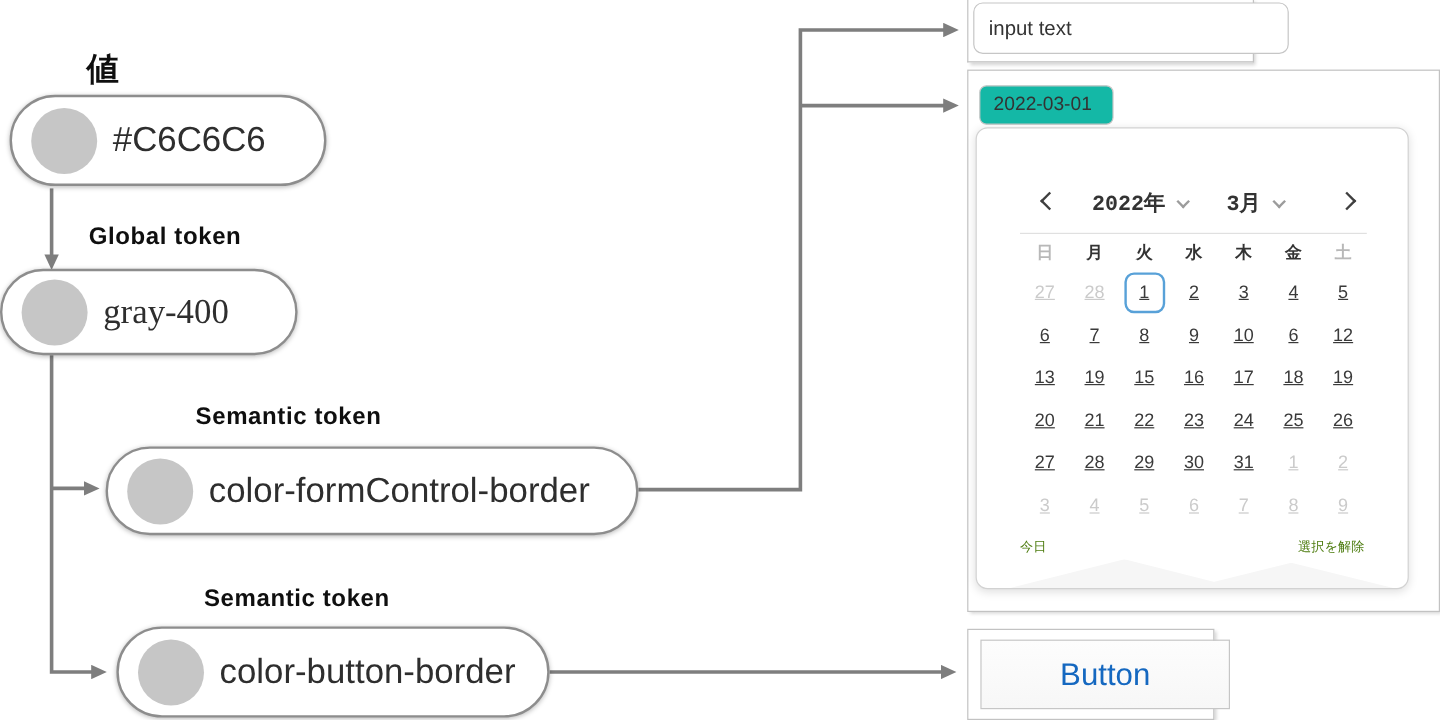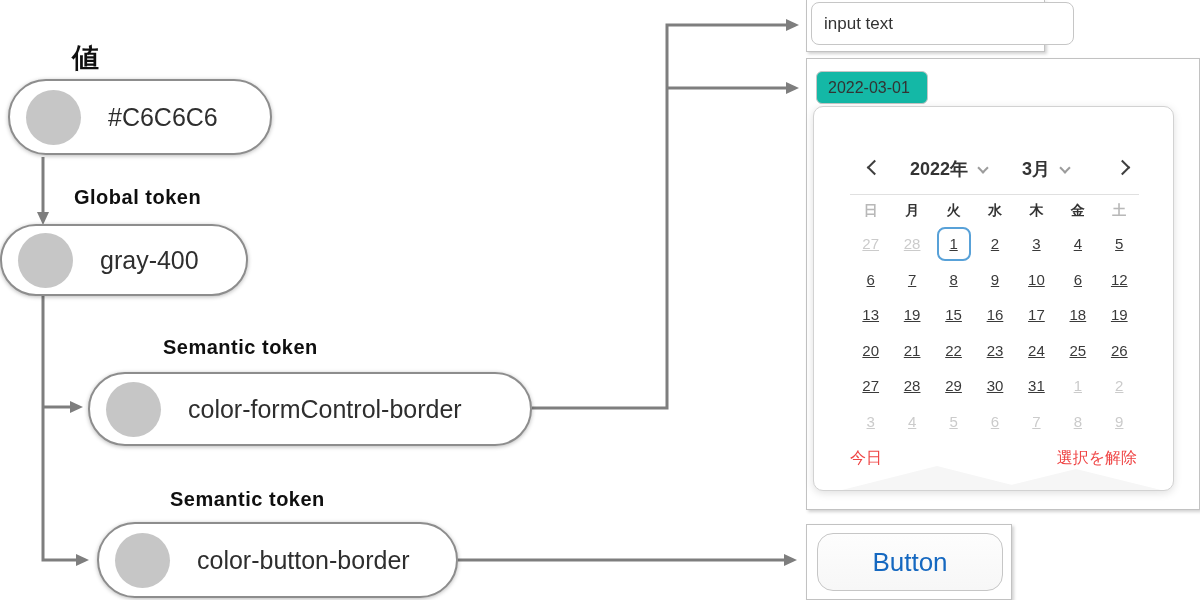--- a/index.html
+++ b/index.html
@@ -14,25 +14,25 @@
   .label-value   { left: 72px;  top: 40px;  font-size: 27px; }
   .label-global  { left: 74px;  top: 186px; }
   .label-sem1    { left: 163px; top: 336px; }
   .label-sem2    { left: 170px; top: 488px; }
 
   
   .pill { position: absolute; background: #fff; border: 2px solid #8d8d8d; border-radius: 45px;
           display: flex; align-items: center; padding-left: 16px;
           box-shadow: 0 1px 4px rgba(0,0,0,0.28); }
   .pill-value    { left: 8px;  top: 79px;  width: 264px; height: 76px; }
-  .pill-global   { left: 0;    top: 224px; width: 248px; height: 72px; }
+  .pill-global   { left: 0;    top: 224px; width: 248px; height: 72px; font-family: Liberation Serif, serif; }
   .pill-sem-form { left: 88px; top: 372px; width: 444px; height: 74px; }
   .pill-sem-btn  { left: 97px; top: 522px; width: 361px; height: 76px; }
   .swatch { width: 55px; height: 55px; border-radius: 50%; background: #C6C6C6; flex: 0 0 auto; }
-  .pill-text { margin-left: 27px; font-size: 25px; color: #2e2e2e; white-space: nowrap; }
+  .pill-text { margin-left: 13px; font-size: 29px; color: #2e2e2e; white-space: nowrap; }
 
   
   .panel { position: absolute; background: #fff; border: 1px solid #c2c2c2;
            box-shadow: 2px 2px 3px rgba(0,0,0,0.18); }
   .panel-input { left: 806px; top: 0; width: 239px; height: 52px; border-top: none; }
   .text-input { position: absolute; left: 4px; top: 2px; width: 263px; height: 43px;
                 border: 1px solid #c6c6c6; border-radius: 8px; padding: 0 12px;
                 font-size: 17px; color: #333; font-family: inherit; background: #fff; outline: none; }
 
   .panel-datepicker { left: 806px; top: 58px; width: 394px; height: 452px; }
@@ -53,46 +53,46 @@
   .chev { display: inline-block; width: 11px; height: 11px;
           border-left: 2px solid #3f3f3f; border-bottom: 2px solid #3f3f3f; }
   .chev-left  { transform: rotate(45deg);   margin: 5px 0 0 7px; }
   .chev-right { transform: rotate(-135deg); margin: 5px 0 0 3px; }
   .caret-down { display: inline-block; width: 8px; height: 8px;
                 border-left: 2px solid #9c9c9c; border-bottom: 2px solid #9c9c9c;
                 transform: rotate(-45deg); margin-top: -3px; }
   .sel-group { position: absolute; top: 50px; display: flex; align-items: center; gap: 11px; cursor: pointer; }
   .year-group  { left: 96px; }
   .month-group { left: 208px; }
-  .sel-label { font-size: 18px; font-weight: bold; color: #333; }
+  .sel-label { font-size: 18px; font-weight: bold; color: #333; font-family: Liberation Mono, monospace; }
 
   .cal-divider { position: absolute; left: 36px; top: 87px; width: 289px; height: 1px; background: #e0e0e0; }
 
   .weekday-row { position: absolute; left: 36px; top: 91px; width: 290px;
                  display: grid; grid-template-columns: repeat(7, 1fr); }
   .wday { height: 26px; display: flex; align-items: center; justify-content: center;
           font-size: 14px; font-weight: bold; color: #333; }
   .wday.muted { color: #b8b8b8; }
 
   .days-grid { position: absolute; left: 36px; top: 119px; width: 290px;
                display: grid; grid-template-columns: repeat(7, 1fr); grid-auto-rows: 35.5px; }
   .day { display: flex; align-items: center; justify-content: center;
          font-size: 15px; color: #3a3a3a; cursor: pointer; }
   .day.muted { color: #cbcbcb; }
   .daybox { width: 34px; height: 34px; display: flex; align-items: center; justify-content: center;
             border-radius: 8px; border: 2px solid transparent; text-decoration: underline; }
   .day.selected .daybox { border-color: #58a1d8; }
 
-  .cal-footer-link { position: absolute; top: 341px; font-size: 16px; color: #ef4444; cursor: pointer; }
+  .cal-footer-link { position: absolute; top: 341px; font-size: 11px; color: #4d7c0f; cursor: pointer; }
   .link-today { left: 36px; }
   .link-clear { right: 36px; }
 
   .panel-button { left: 806px; top: 524px; width: 206px; height: 76px; }
-  .ui-button { position: absolute; left: 10px; top: 8px; width: 186px; height: 58px;
-               border: 1px solid #c6c6c6; border-radius: 16px;
+  .ui-button { position: absolute; left: 10px; top: 8px; width: 208px; height: 58px;
+               border: 1px solid #c6c6c6; border-radius: 0;
                background: linear-gradient(#fdfdfd, #f7f7f7);
                color: #1568c0; font-size: 26px; font-family: inherit;
                display: flex; align-items: center; justify-content: center; cursor: pointer; }
 </style>
 </head>
 <body>
 
 <div class="stage">
 
   <svg class="connectors" viewBox="0 0 1200 600">

